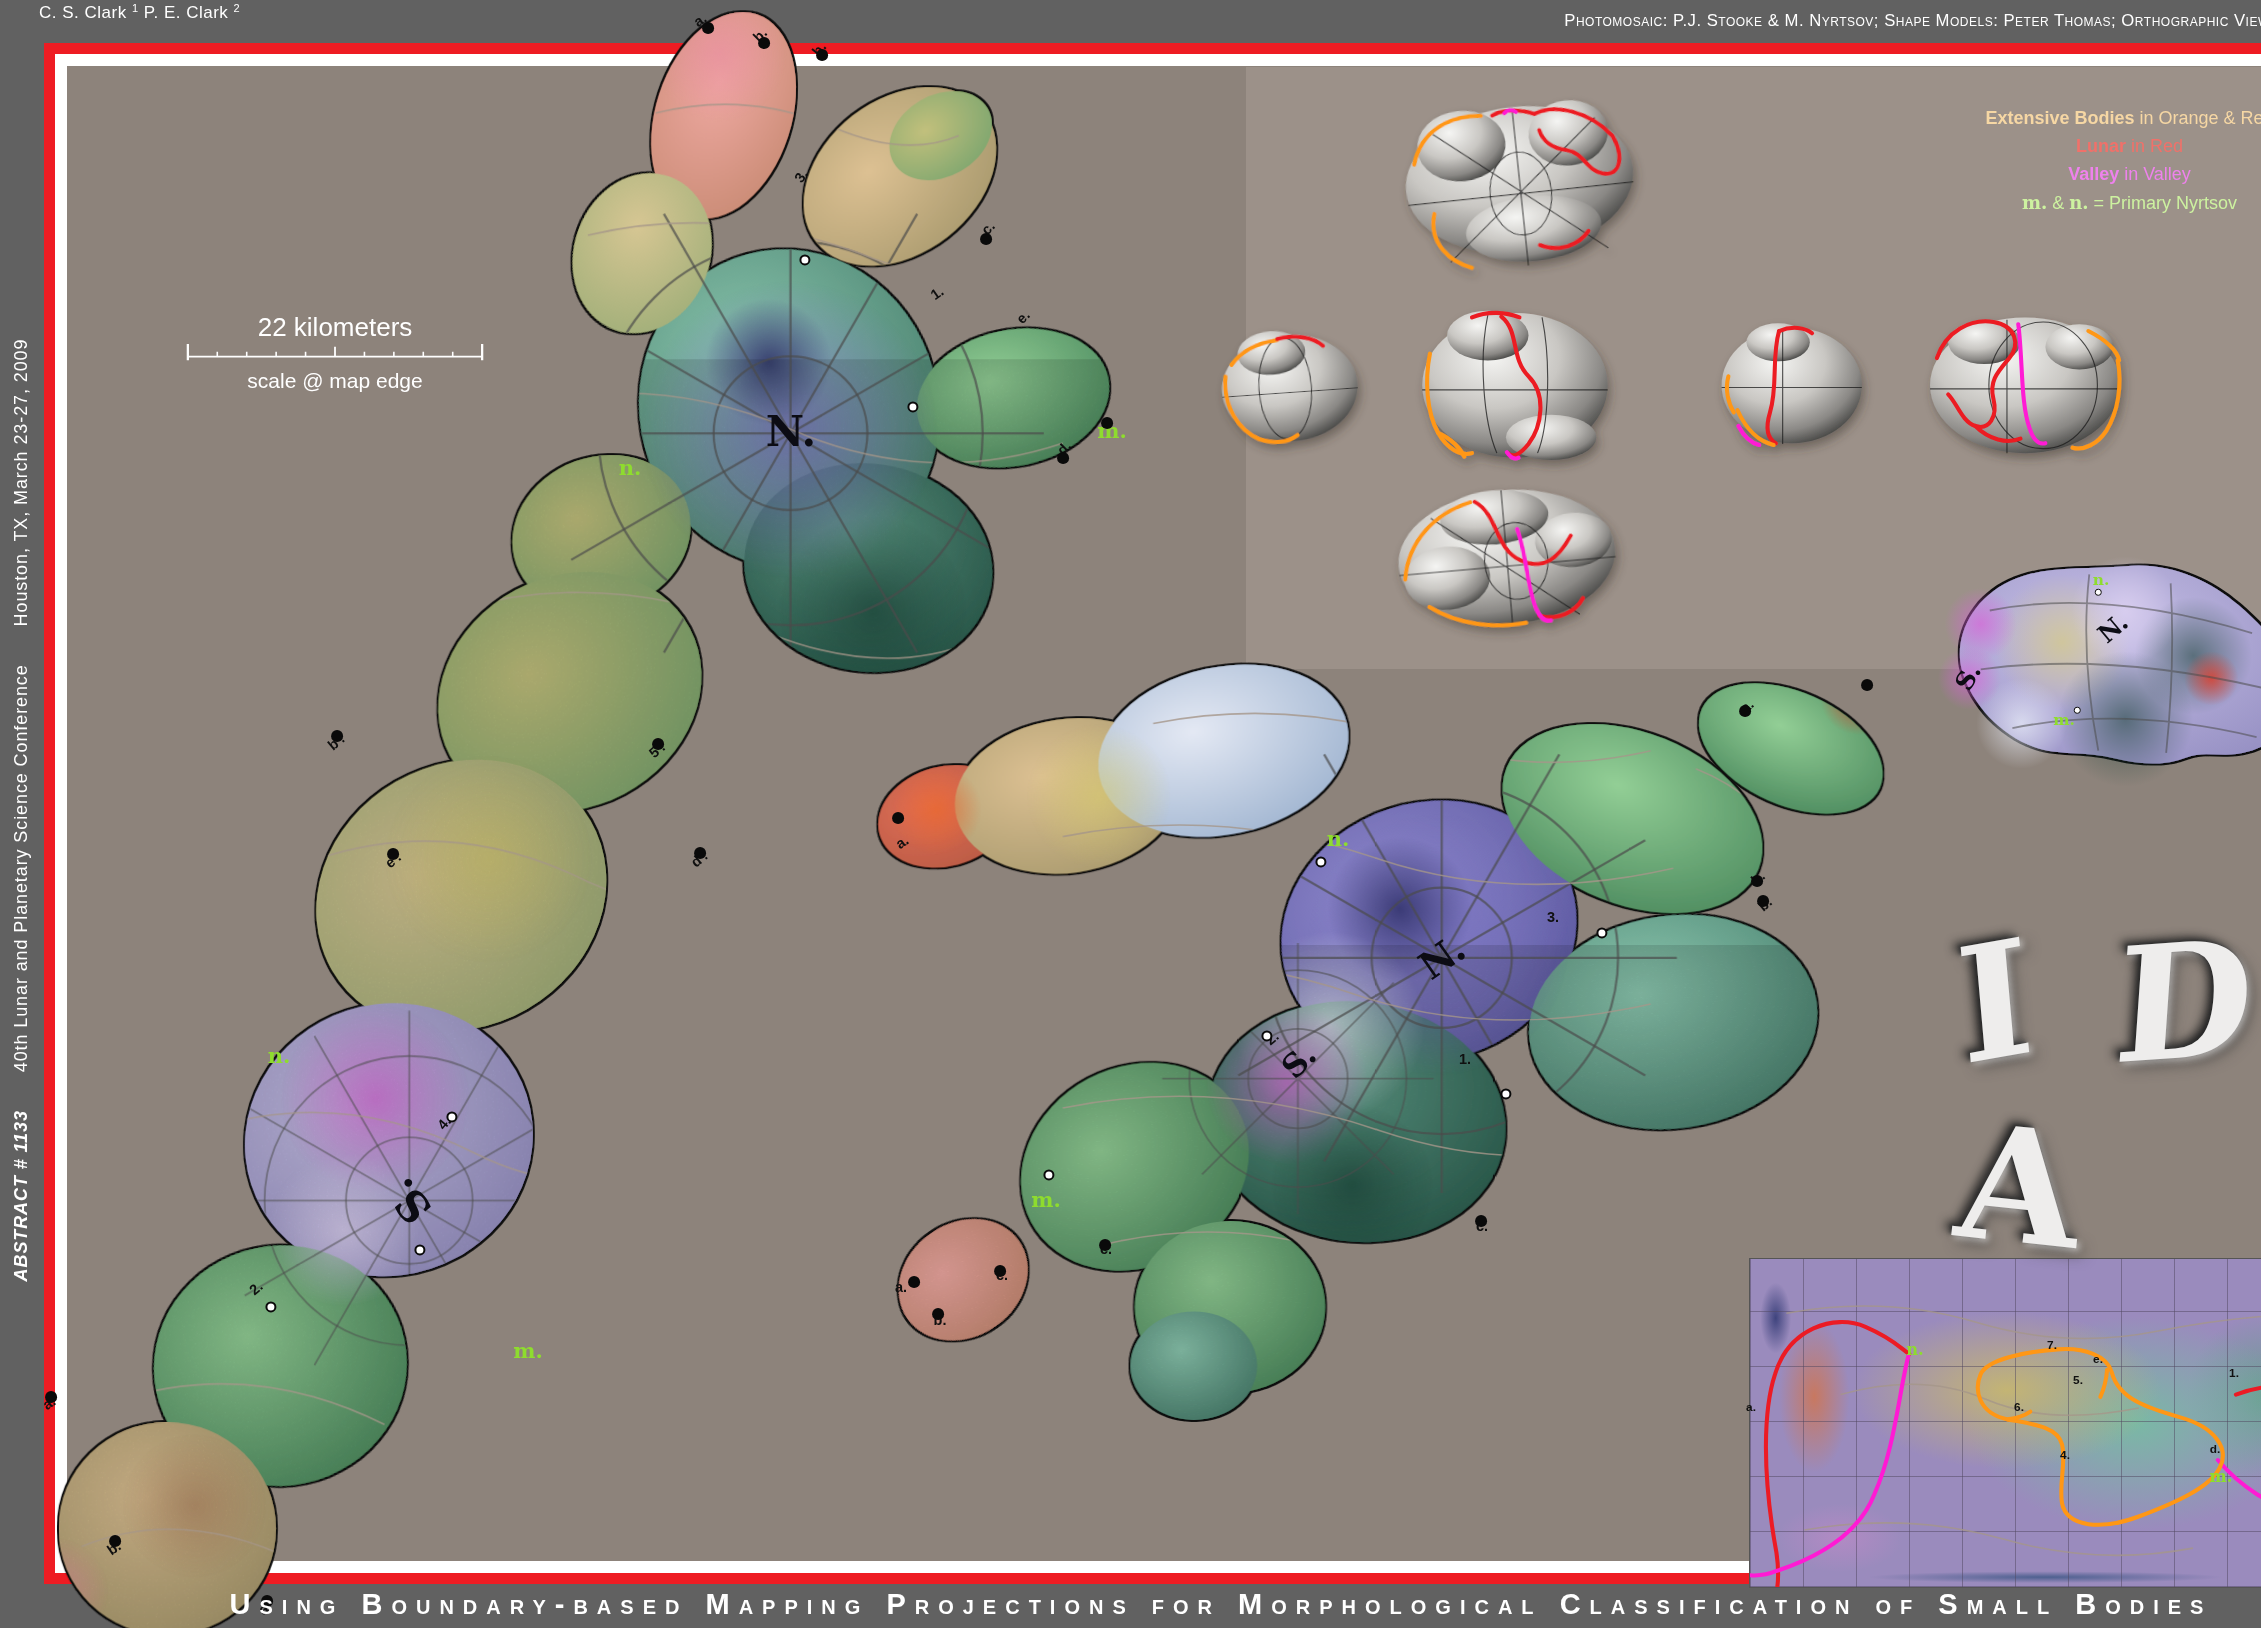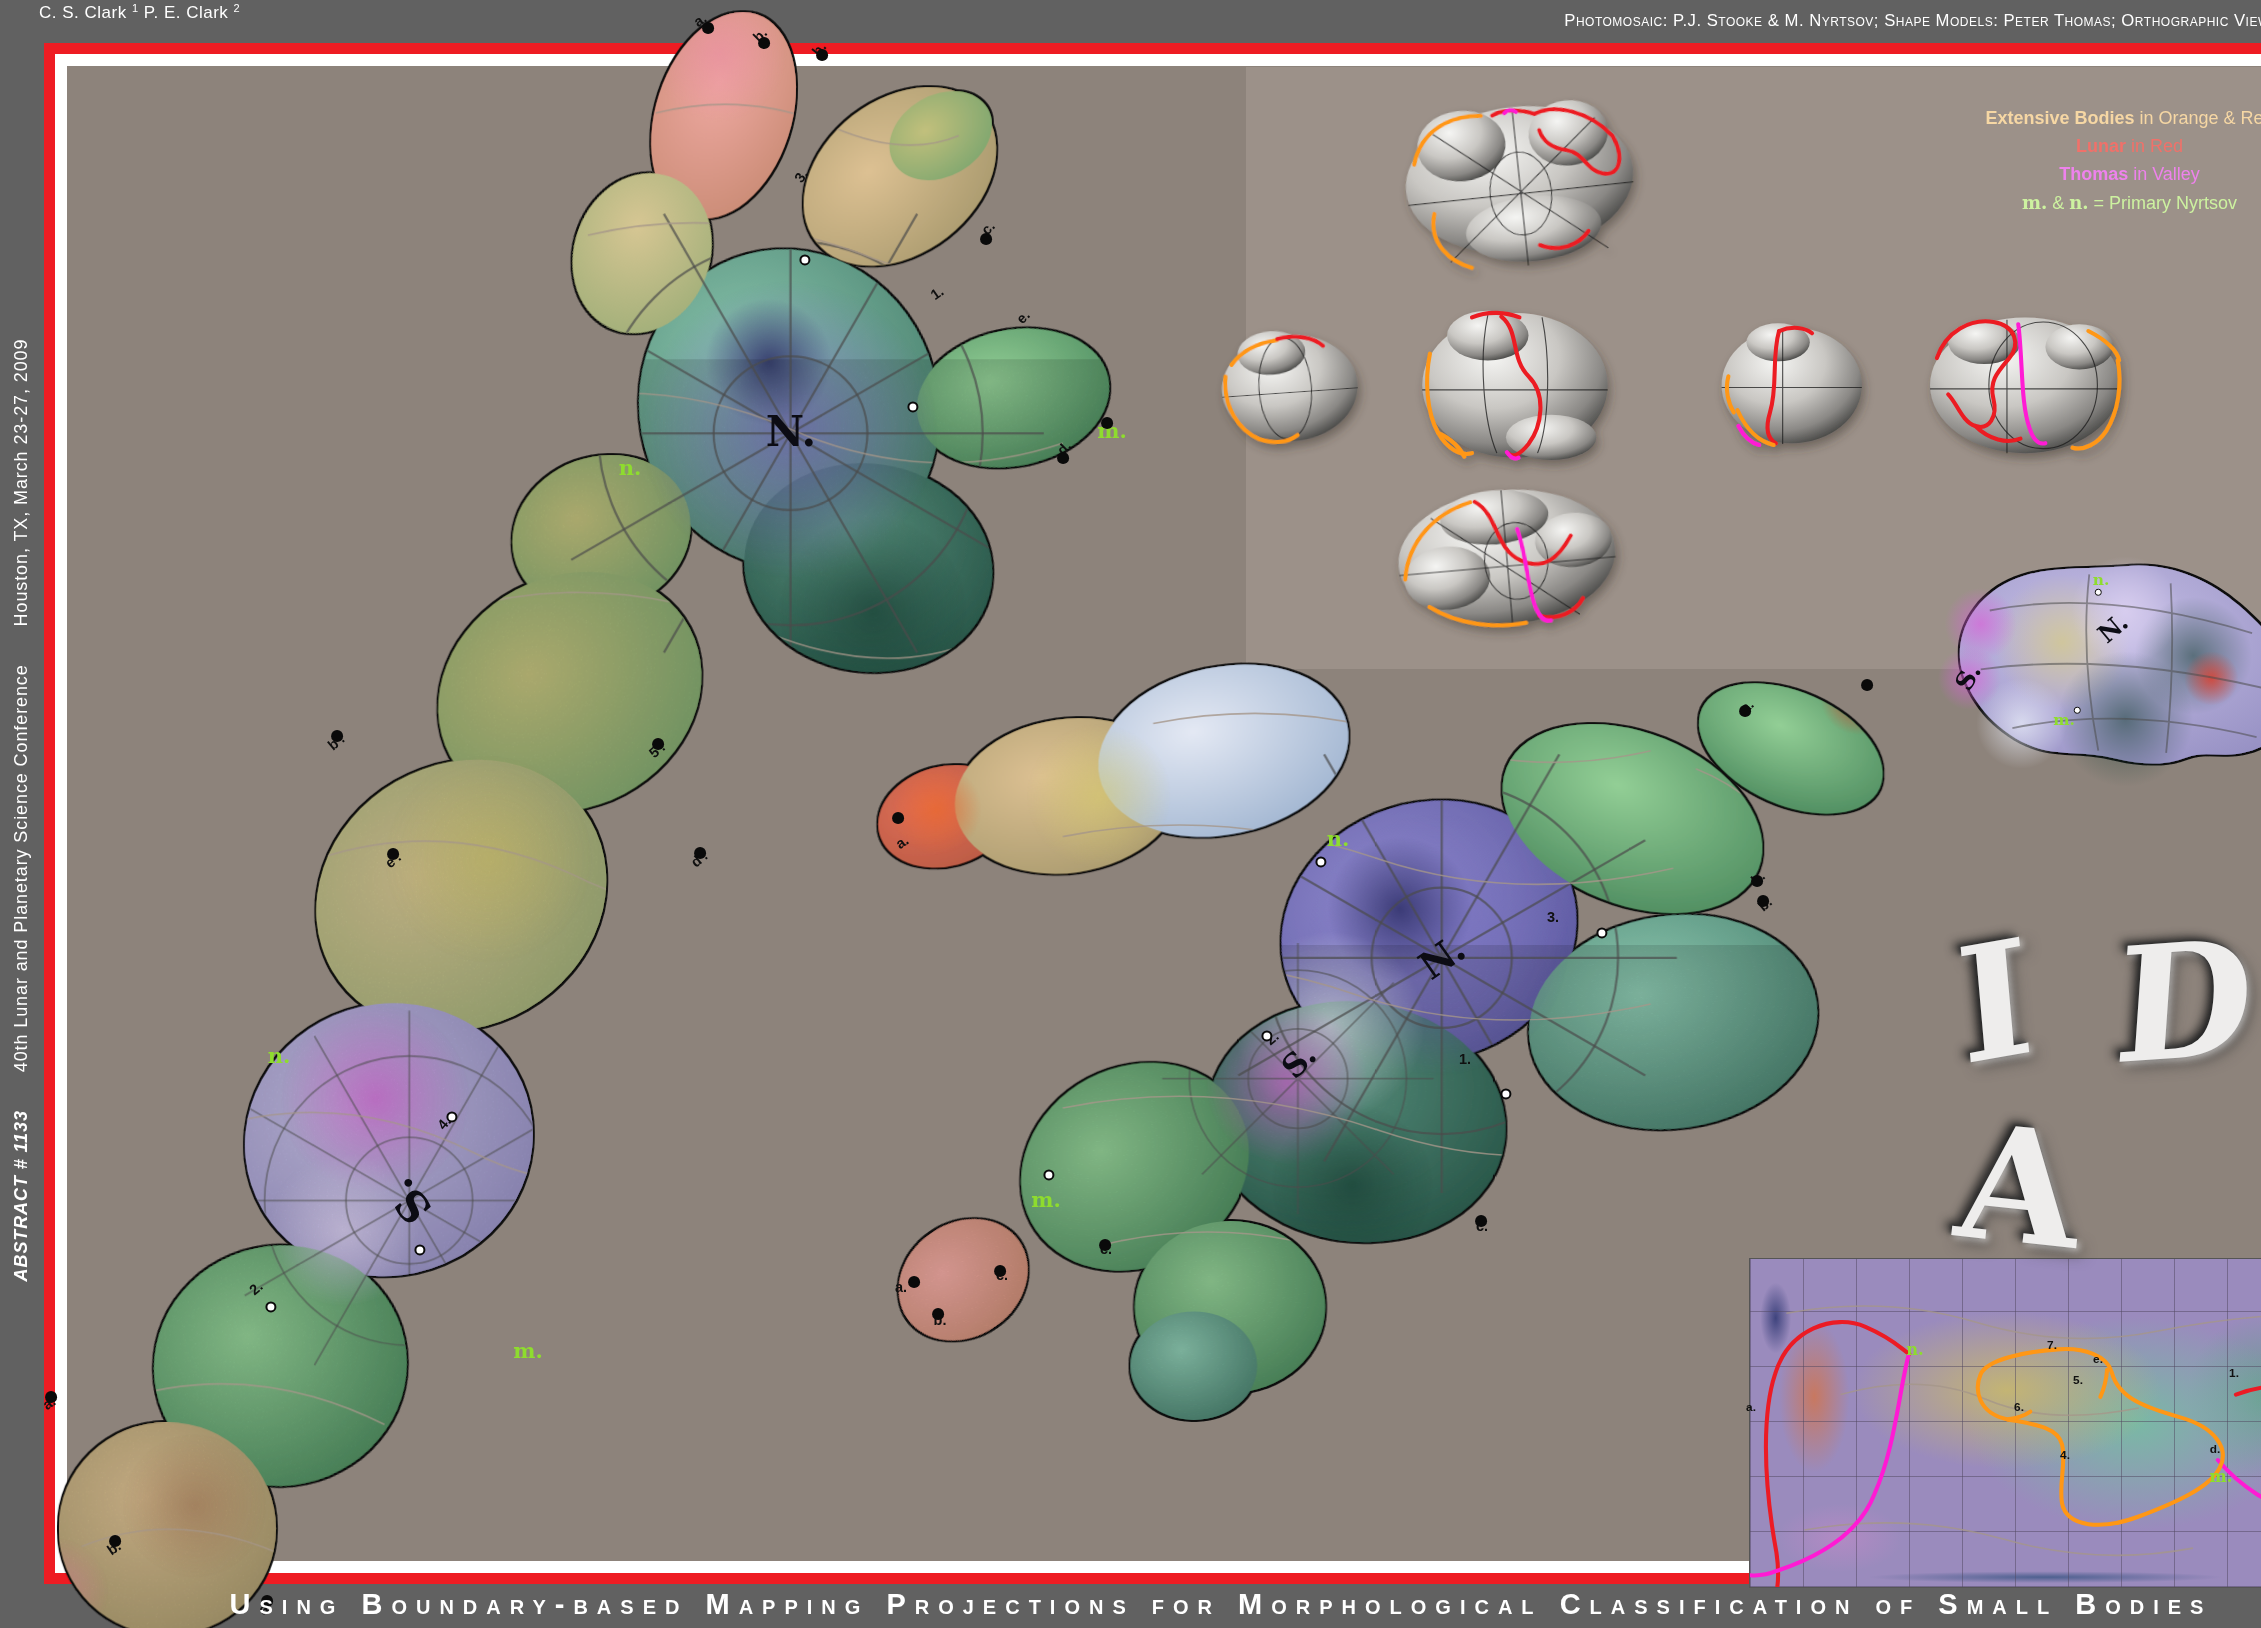--- a/index.html
+++ b/index.html
@@ -528,24 +528,34 @@
       <span class="ml " style="left: 2019px; top: 1407px; transform: translate(-50%, -50%) rotate(0deg); font-size: 11.8px;">6.</span>
       <span class="ml " style="left: 2234px; top: 1373px; transform: translate(-50%, -50%) rotate(0deg); font-size: 11.8px;">1.</span>
       <span class="ml " style="left: 2065px; top: 1455px; transform: translate(-50%, -50%) rotate(0deg); font-size: 11.8px;">4.</span>
       <span class="ml " style="left: 2215px; top: 1449px; transform: translate(-50%, -50%) rotate(0deg); font-size: 11.8px;">d.</span>
       <span class="ml saddle" style="left: 2221px; top: 1476px; transform: translate(-50%, -50%) rotate(0deg); font-size: 16.3px;">m.</span>
     </div>
 
   <div class="legend">
     <div class="lg l1"><b>Extensive Bodies</b><span> in Orange &amp; Red</span></div>
     <div class="lg l2"><b>Lunar</b><span> in Red</span></div>
-    <div class="lg l3"><b>Thomas</b><span> in Valley</span></div>
+    <div class="lg l3"><b>Valley</b><span> in Valley</span></div>
     <div class="lg l4"><b class="serif">m.</b><span> &amp; </span><b class="serif">n.</b><span> = Primary Nyrtsov</span></div>
   </div>
 
+  <div class="scalebar">
+    <div class="dist">22 kilometers</div>
+    <svg width="326" height="21" viewBox="0 0 720 46">
+      <path d="M35,30 H685" stroke="#fff" stroke-width="4" fill="none"></path>
+      <path d="M35,2 V38 M685,2 V38" stroke="#fff" stroke-width="5" fill="none"></path>
+      <path d="M360,8 V30" stroke="#fff" stroke-width="4" fill="none"></path>
+      <path d="M100,19 V30 M165,19 V30 M230,19 V30 M295,19 V30 M425,19 V30 M490,19 V30 M555,19 V30 M620,19 V30" stroke="#fff" stroke-width="3.5" fill="none"></path>
+    </svg>
+    <div class="note">scale @ map edge</div>
+  </div>
 
   <div class="ida">
     <span class="ida-i">I</span>
     <span class="ida-d">D</span>
     <span class="ida-a">A</span>
   </div>
 
   <div class="top-authors">
     <span>C. S. Clark</span>
     <sup>1</sup>

